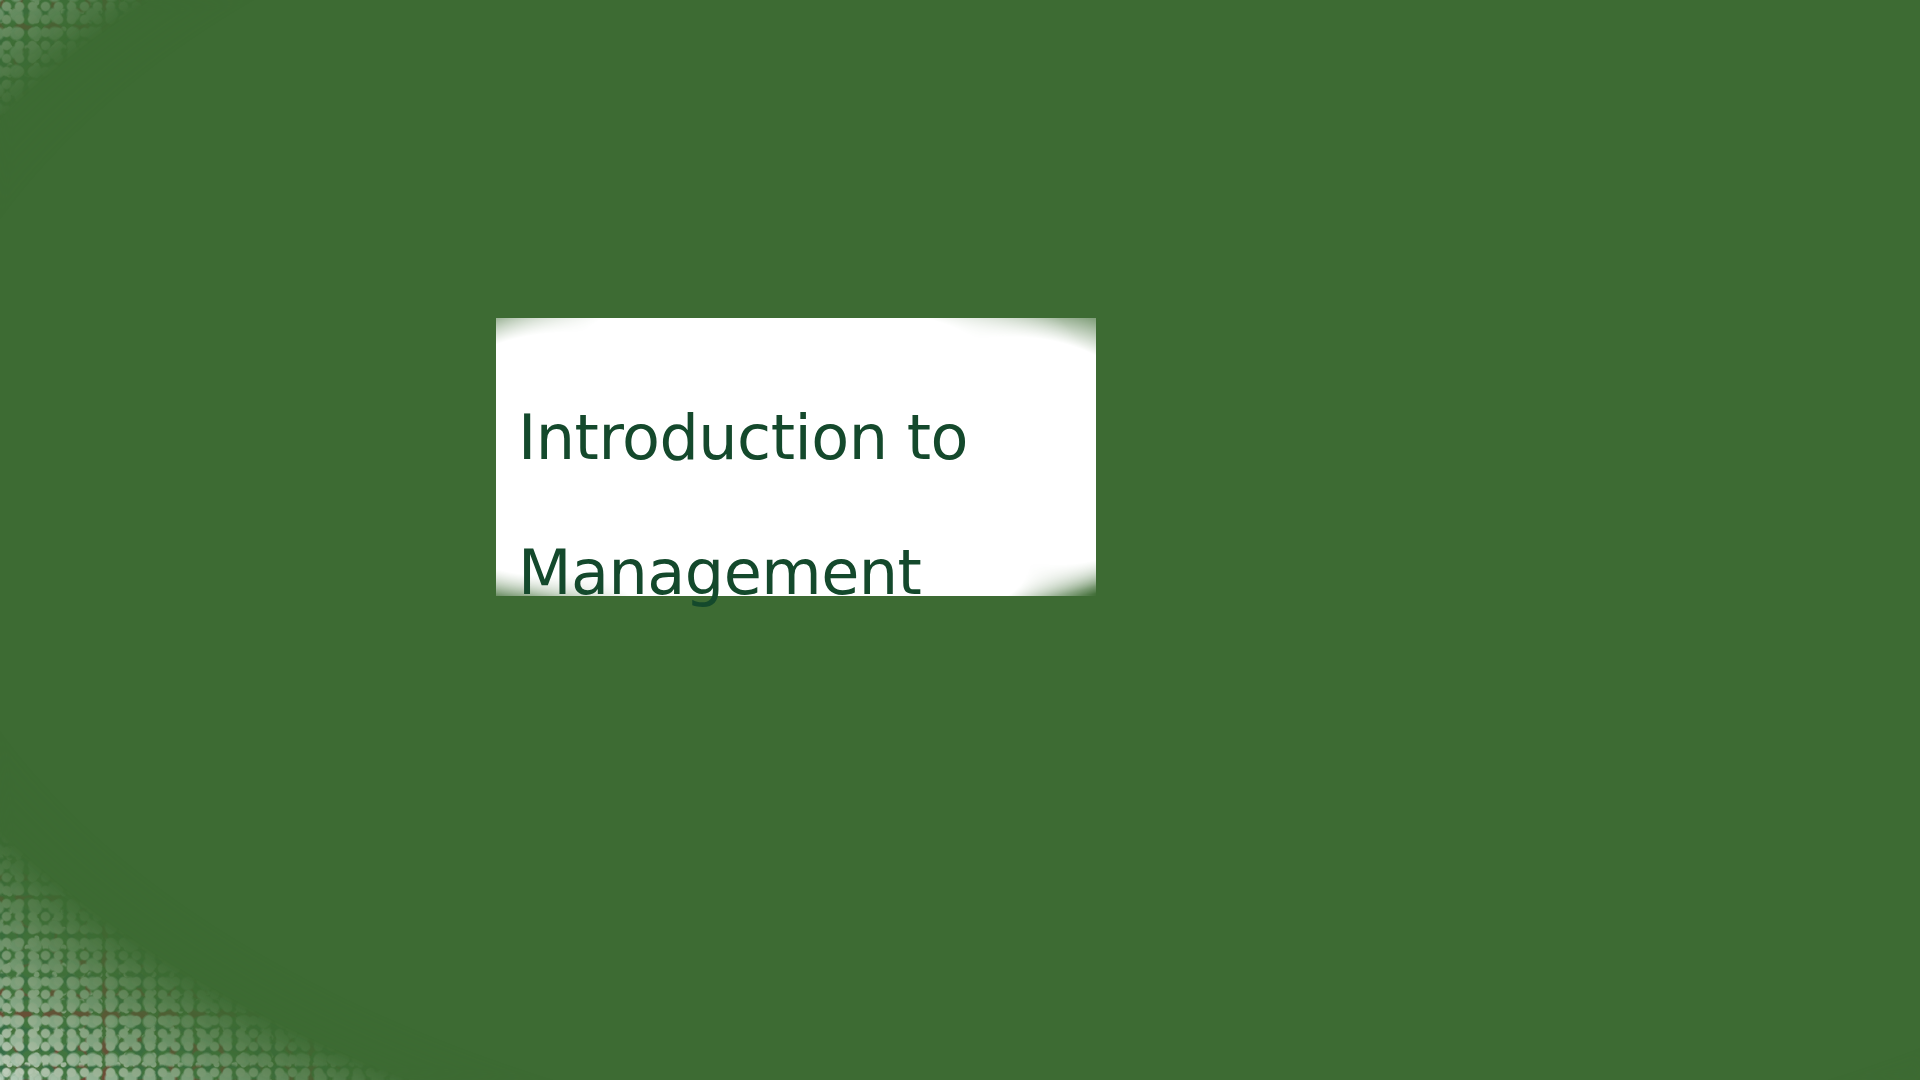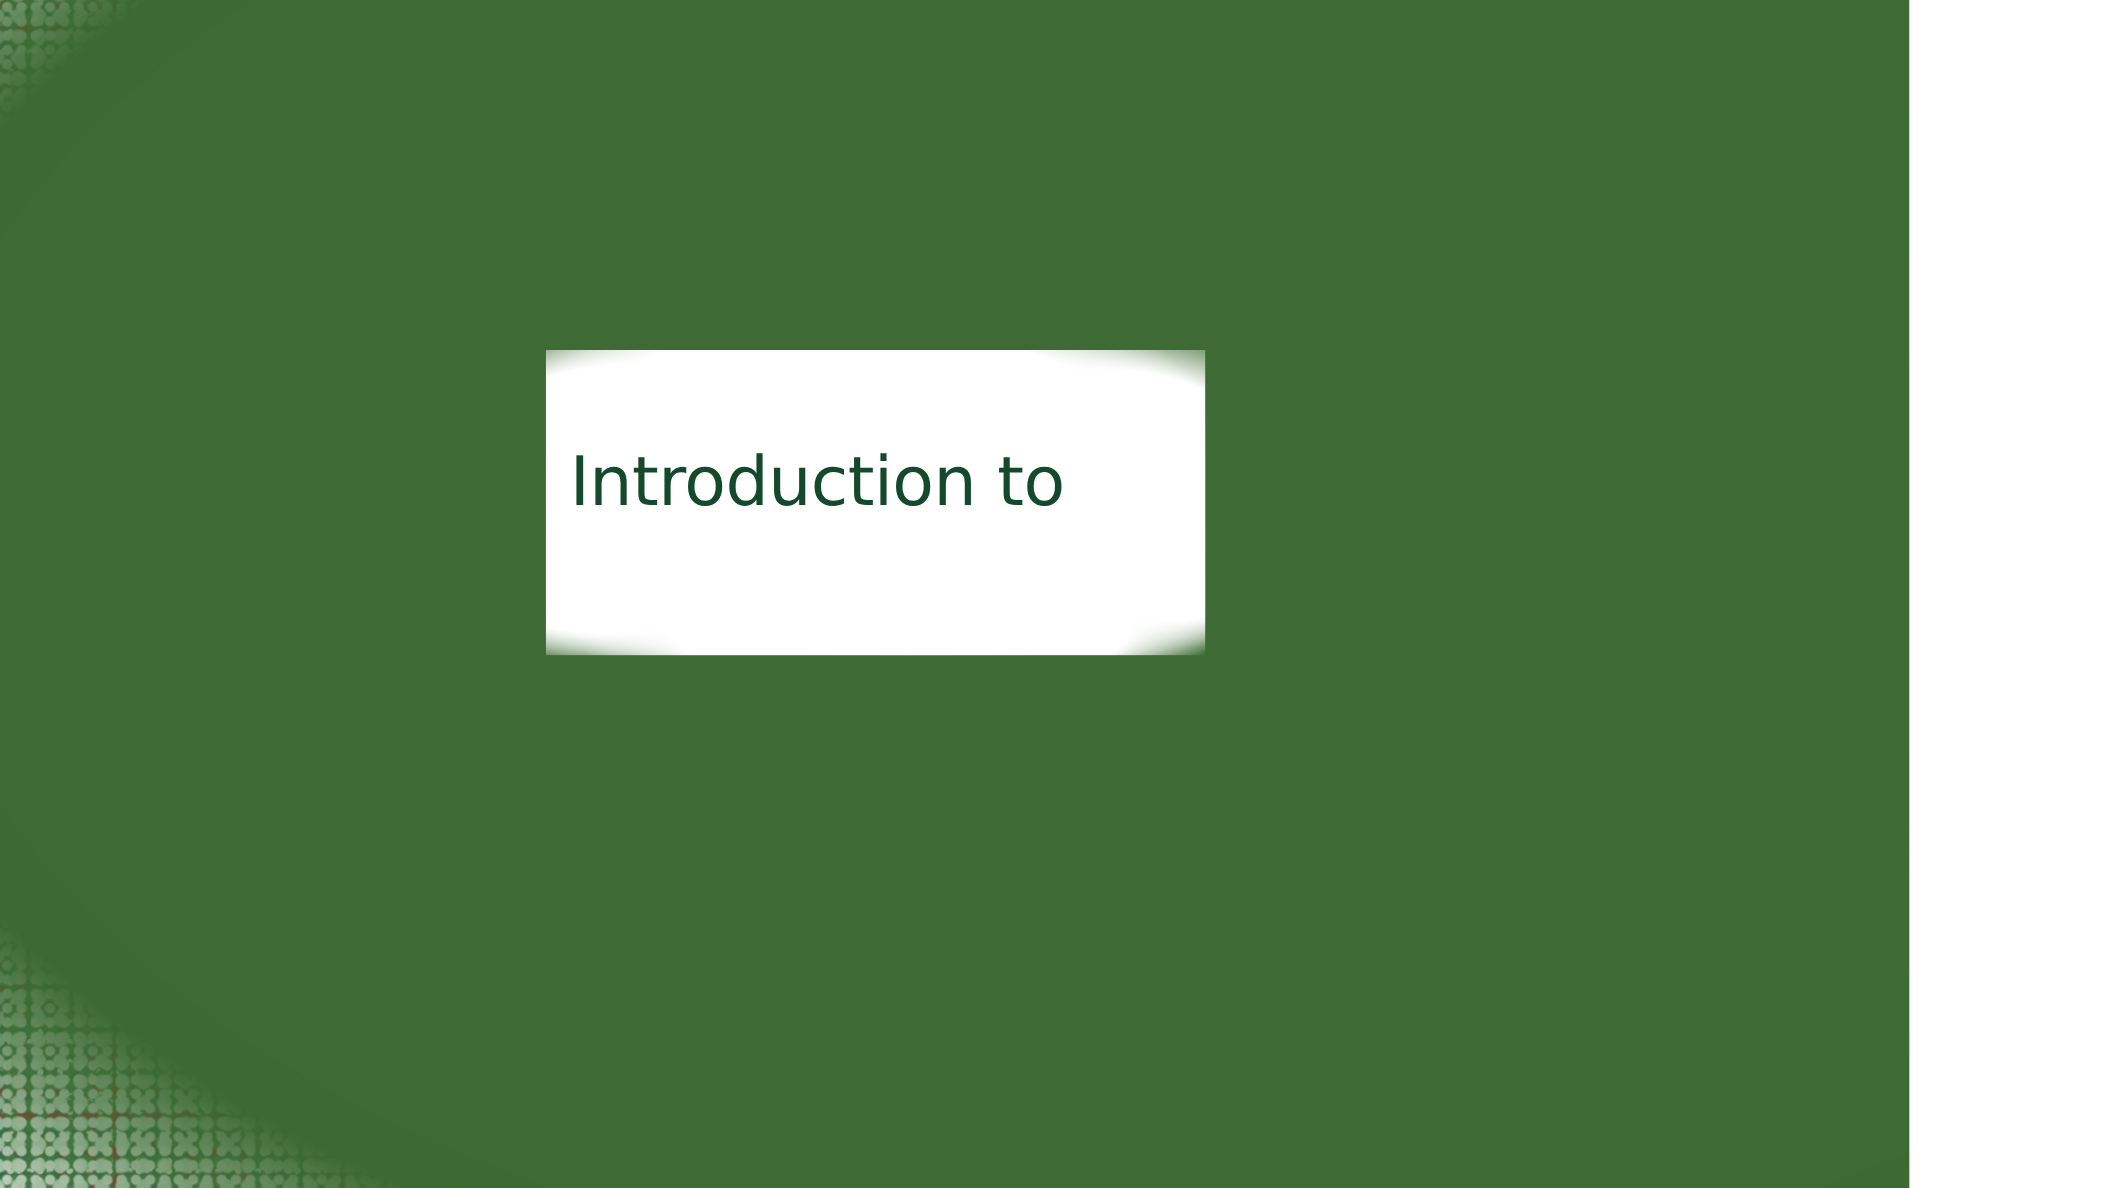--- a/index.html
+++ b/index.html
@@ -8,21 +8,21 @@
     padding: 0;
     background: #ffffff;
   }
   body {
     font-family: "DejaVu Sans", sans-serif;
   }
 
   
   .stage {
     position: relative;
-    width: 1736px;
+    width: 1920px;
     height: 1080px;
     overflow: hidden;
     background: #bfe0da;
   }
 
   
   .paper-bg {
     position: absolute;
     inset: 0;
     background:
@@ -305,16 +305,17 @@
     <div class="photo"></div>
     <div class="photo-blur-edge"></div>
     <div class="speckles"></div>
     <div class="speckles-fine"></div>
   </div>
 
   <div class="title-panel">
     <div class="panel-bg"></div>
     <div class="title-text">
       <span class="title-line">Introduction to</span>
+      <span class="title-line">Management</span>
     </div>
   </div>
 
 </div>
 
 </body></html>

